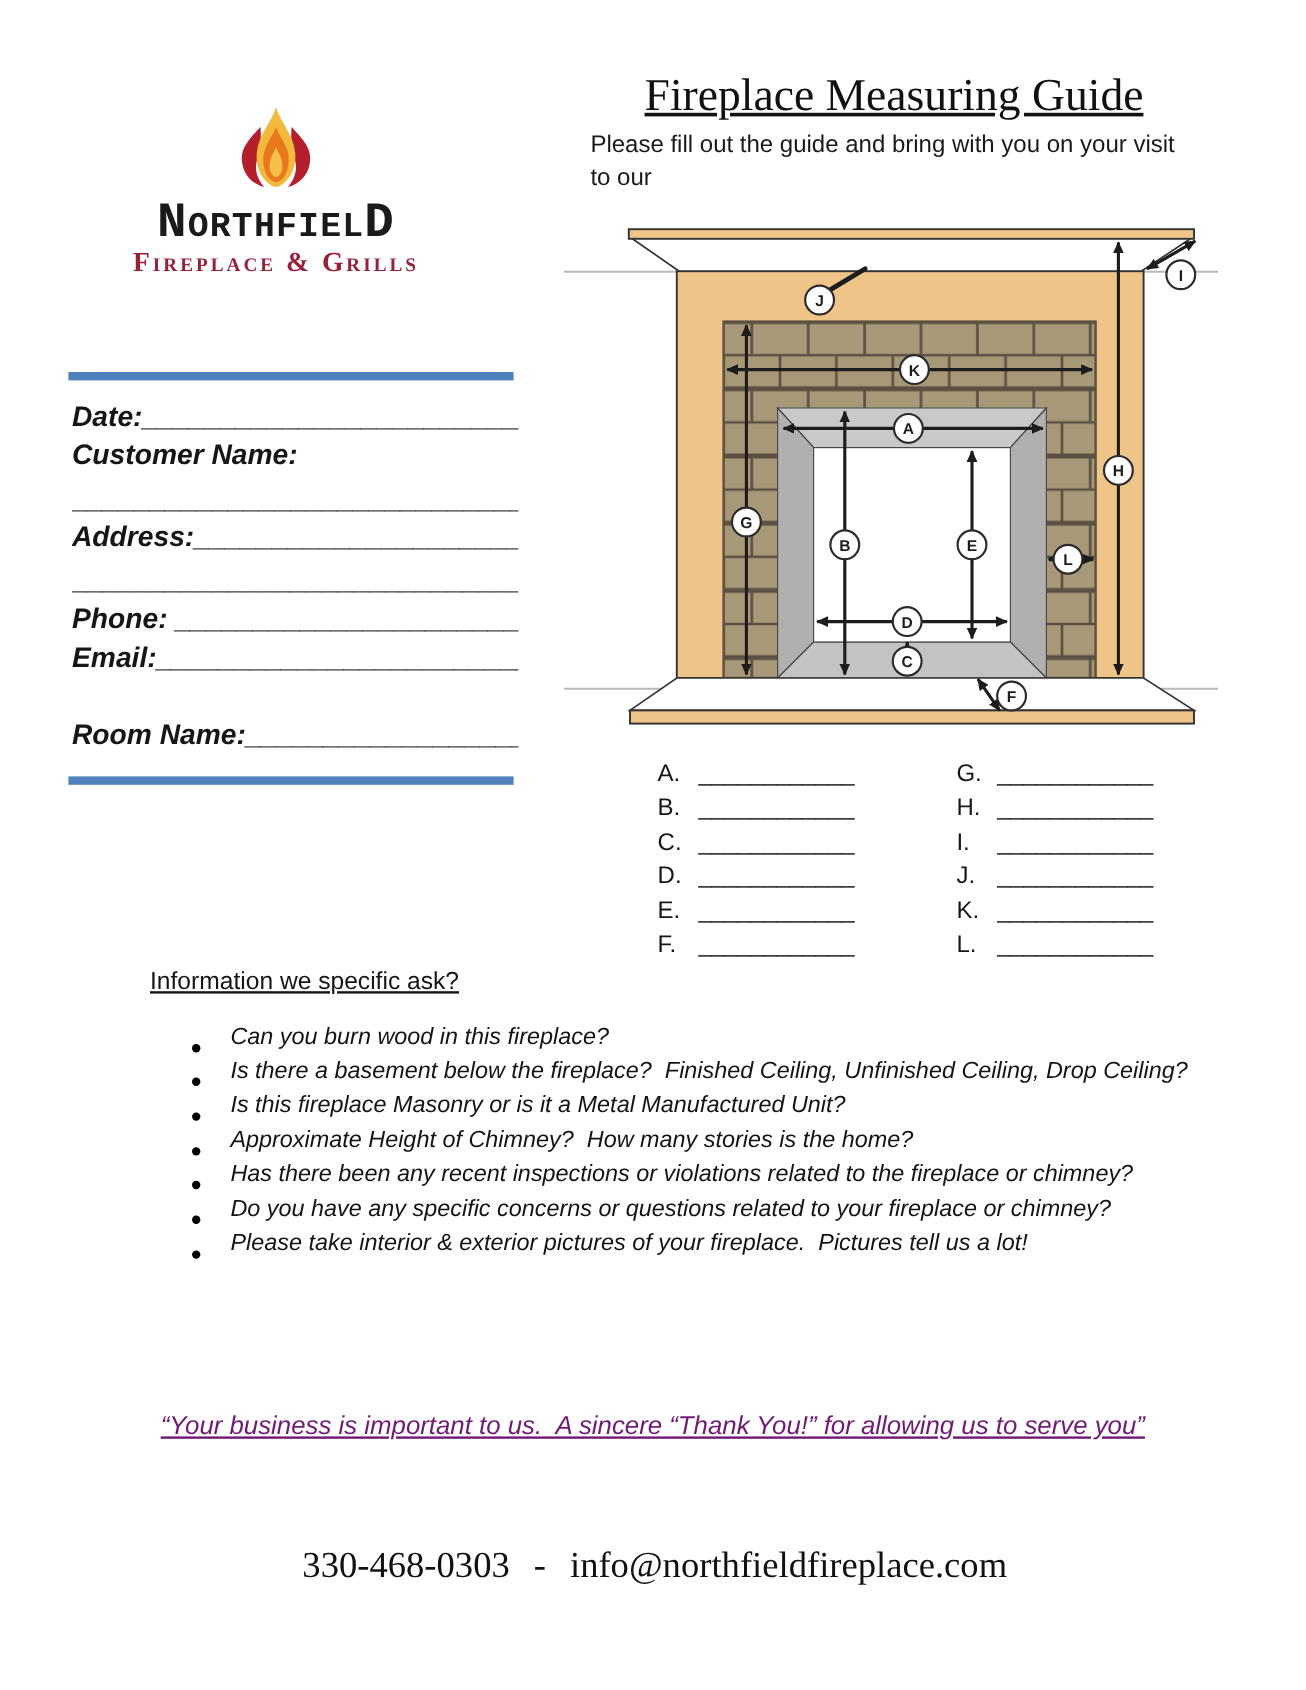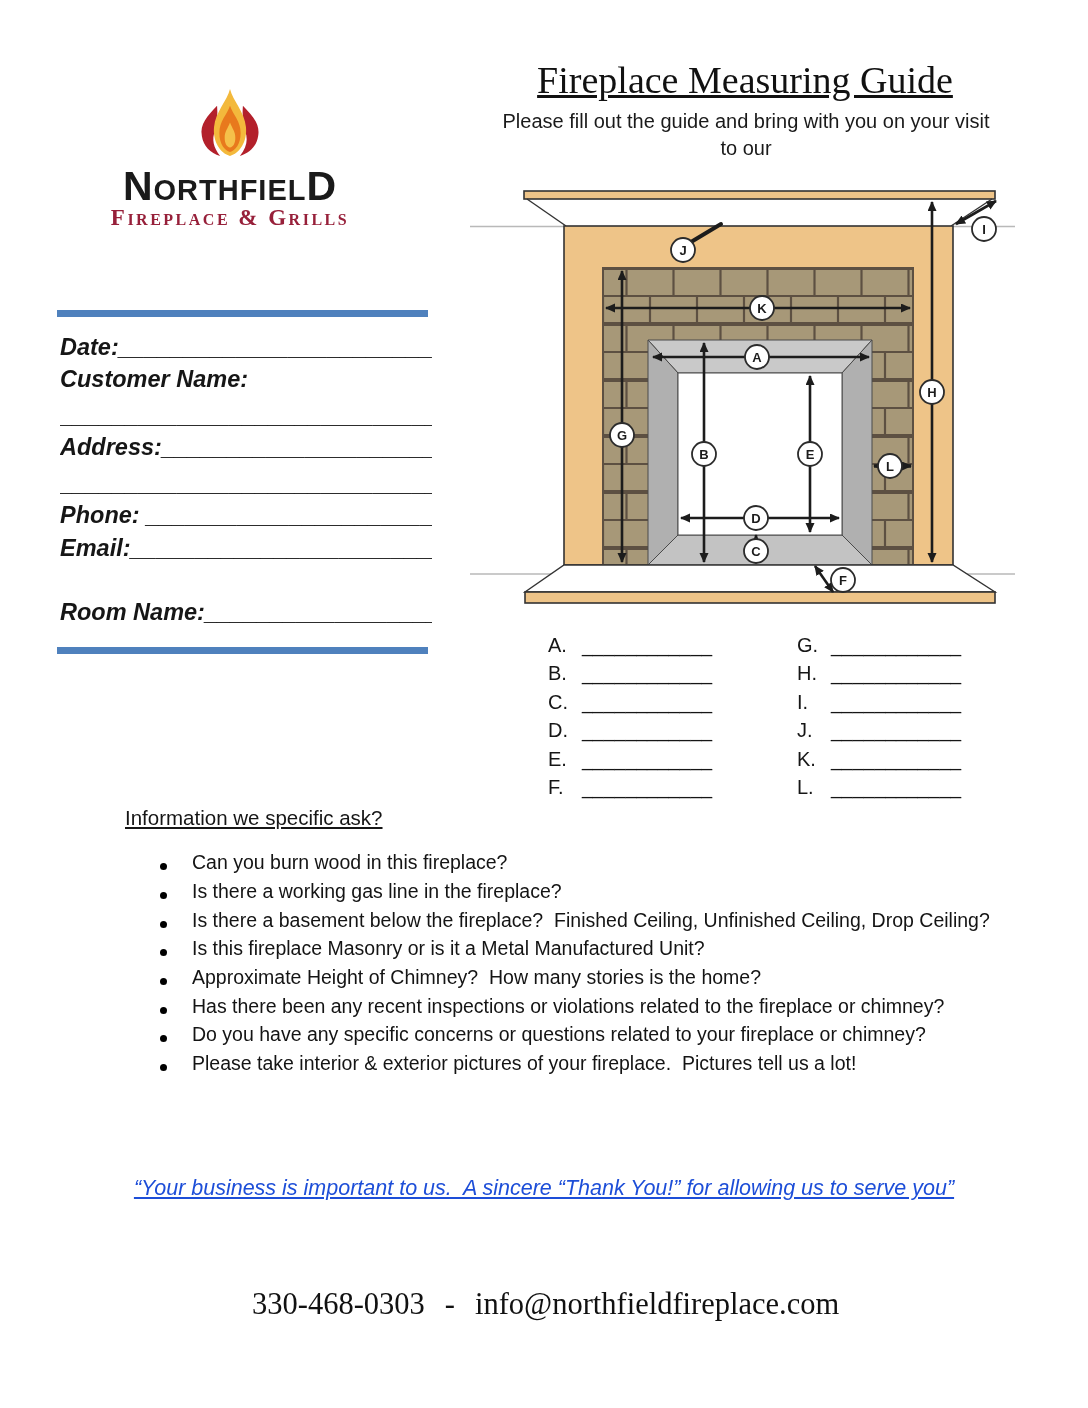--- a/index.html
+++ b/index.html
@@ -5,36 +5,36 @@
   html,body{margin:0;padding:0;}
   body{
     width:1088px;height:1408px;position:relative;background:#ffffff;
     font-family:"Liberation Sans",sans-serif;color:#1a1a1a;overflow:hidden;
   }
   .abs{position:absolute;}
 
   
   .logo{left:88px;top:86px;width:284px;text-align:center;}
   .logo-name{
-    font-family:Liberation Sans, sans-serif;font-variant:small-caps;
+    font-family:Liberation Mono, monospace;font-variant:small-caps;
     font-weight:700;font-size:41px;line-height:40px;letter-spacing:1px;color:#1a1a1a;
   }
   .logo-tagline{
     font-family:"Liberation Serif",serif;font-variant:small-caps;
     font-weight:600;font-size:23px;line-height:24px;letter-spacing:2.5px;color:#97203a;
   }
 
   
   .title{
     left:480px;top:58px;width:530px;text-align:center;
     font-family:"Liberation Serif",serif;font-size:38px;line-height:44px;
     text-decoration:underline;color:#111;
   }
   .subtitle{
-    left:492px;top:108px;width:508px;text-align:center;
+    left:492px;top:108px;width:508px;text-align:left;
     font-size:20px;line-height:26.5px;color:#1a1a1a;
   }
 
   
   .bar{left:57px;width:371px;height:7px;background:#4f81bd;}
   .bar-top{top:310px;} .bar-bottom{top:647px;}
   .frow{
     left:60px;width:372px;height:30px;white-space:pre;overflow:hidden;
     font-size:23.5px;font-weight:700;font-style:italic;color:#161616;
   }
@@ -44,29 +44,29 @@
   .mcol-left{left:548px;} .mcol-right{left:797px;}
   .mrow{display:flex;height:28.4px;align-items:flex-start;}
   .mletter{width:34px;font-size:20px;color:#161616;}
   .mline{font-size:19.5px;letter-spacing:0;color:#161616;white-space:pre;}
 
   
   .info-heading{
     left:125px;top:806px;font-size:20.5px;color:#161616;text-decoration:underline;
   }
   .bullets{left:160px;top:848px;width:800px;list-style:none;margin:0;padding:0;}
-  .bullets li{display:flex;height:28.7px;align-items:center;}
+  .bullets li{display:flex;height:28.7px;align-items:flex-end;font-style:italic;}
   .bdot{width:7px;height:7px;border-radius:50%;background:#000;margin-top:9px;flex:0 0 auto;}
   .btext{margin-left:25px;font-size:19.5px;line-height:26px;white-space:pre;color:#141414;}
 
   
   .quote{
     left:0;top:1176px;width:1088px;text-align:center;
     font-size:21.5px;font-style:italic;text-decoration:underline;
-    white-space:pre;color:#1d4ed8;
+    white-space:pre;color:#701a75;
   }
   .contact{
     left:0;top:1252px;width:1076px;text-align:center;
     font-family:"Liberation Serif",serif;font-size:30.5px;color:#111;white-space:pre;
   }
   .contact span{display:inline-block;}
   .contact .sep{margin:0 20px;}
 
   
   .diagram{left:470px;top:180px;}
@@ -264,24 +264,20 @@
 </div>
 
 <div class="abs info-heading">Information we specific ask?</div>
 <ul class="abs bullets">
   <li>
       <span class="bdot"></span>
       <span class="btext">Can you burn wood in this fireplace?</span>
     </li>
   <li>
       <span class="bdot"></span>
-      <span class="btext">Is there a working gas line in the fireplace?</span>
-    </li>
-  <li>
-      <span class="bdot"></span>
       <span class="btext">Is there a basement below the fireplace?  Finished Ceiling, Unfinished Ceiling, Drop Ceiling?</span>
     </li>
   <li>
       <span class="bdot"></span>
       <span class="btext">Is this fireplace Masonry or is it a Metal Manufactured Unit?</span>
     </li>
   <li>
       <span class="bdot"></span>
       <span class="btext">Approximate Height of Chimney?  How many stories is the home?</span>
     </li>

